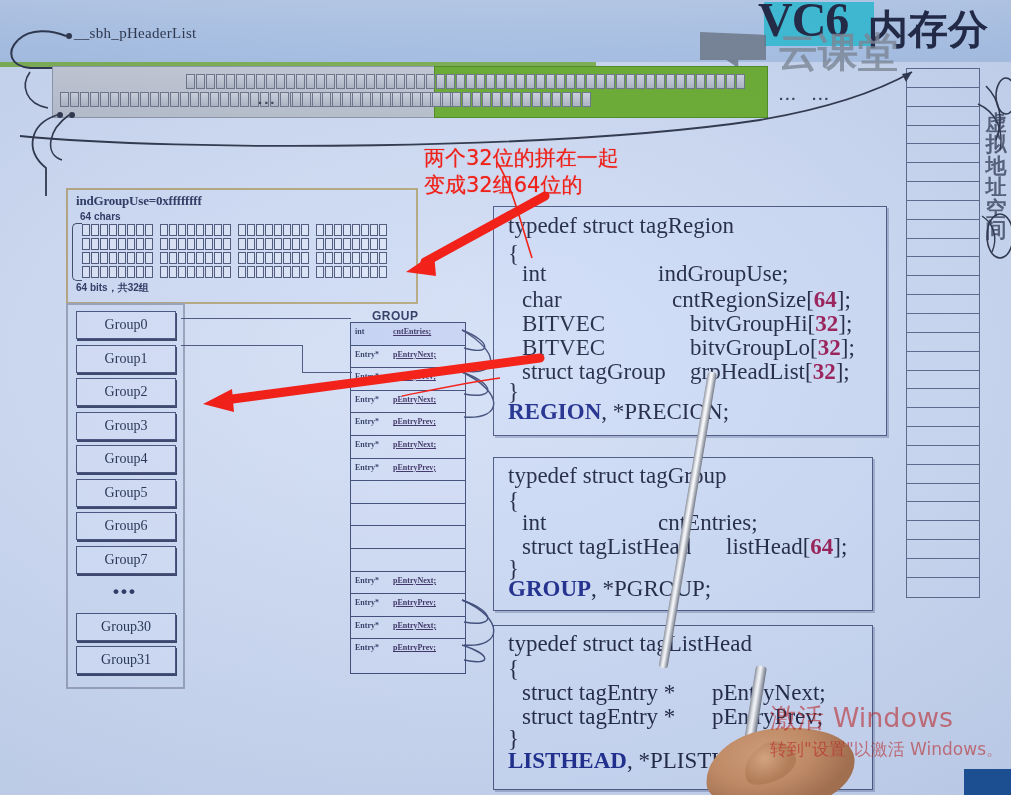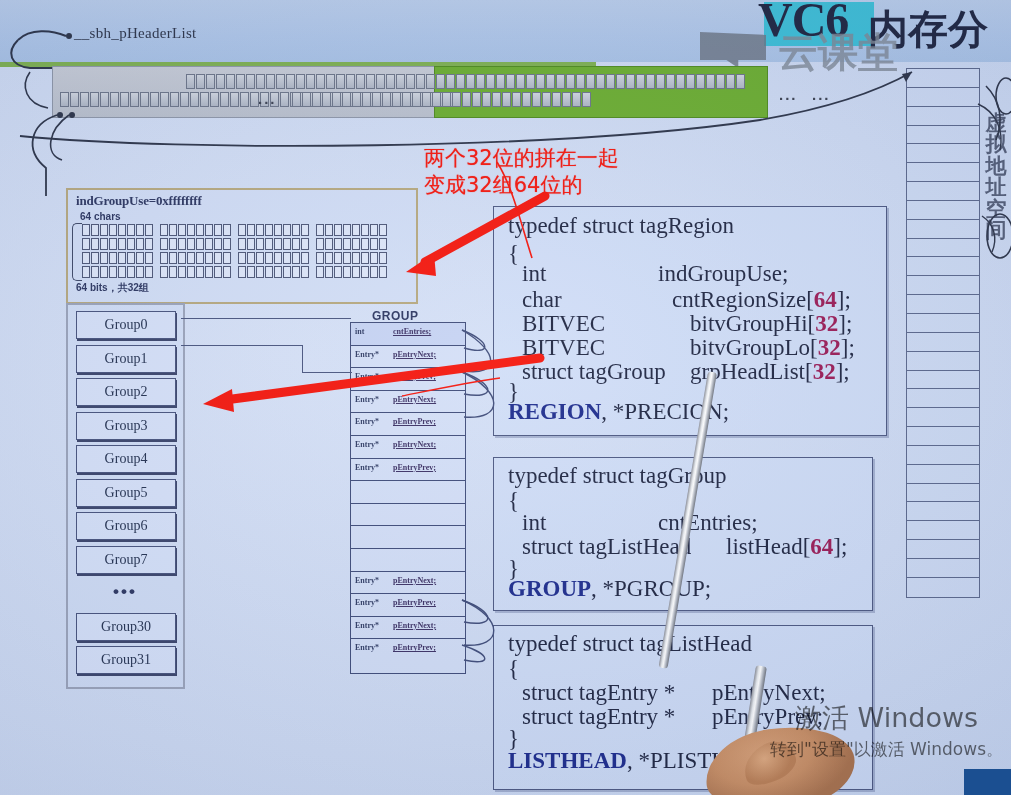--- a/index.html
+++ b/index.html
@@ -185,22 +185,22 @@
   .wm-logo{
     position:absolute;left:700px;top:32px;width:66px;height:36px;
     background:#6a7482;opacity:.82;
     clip-path:polygon(0 0,100% 8%,100% 78%,58% 78%,58% 100%,40% 78%,0 78%);
   }
   .wm-text{
     position:absolute;left:778px;top:25px;font-size:40px;font-weight:bold;
     color:#7e8896;opacity:.8;font-family:"DejaVu Sans",sans-serif;white-space:nowrap;
   }
   .activate{
-    position:absolute;right:8px;bottom:34px;text-align:center;
-    color:#000000;opacity:.55;font-family:"DejaVu Sans",sans-serif;
+    position:absolute;right:8px;bottom:34px;text-align:left;
+    color:#b91c1c;opacity:.55;font-family:"DejaVu Sans",sans-serif;
     white-space:nowrap;pointer-events:none;
   }
   .activate .a1{font-size:27px;}
   .activate .a2{font-size:17px;margin-top:2px;}
   .taskbar{
     position:absolute;left:964px;bottom:0;width:47px;height:26px;
     background:#1b4f91;
   }
 
   

